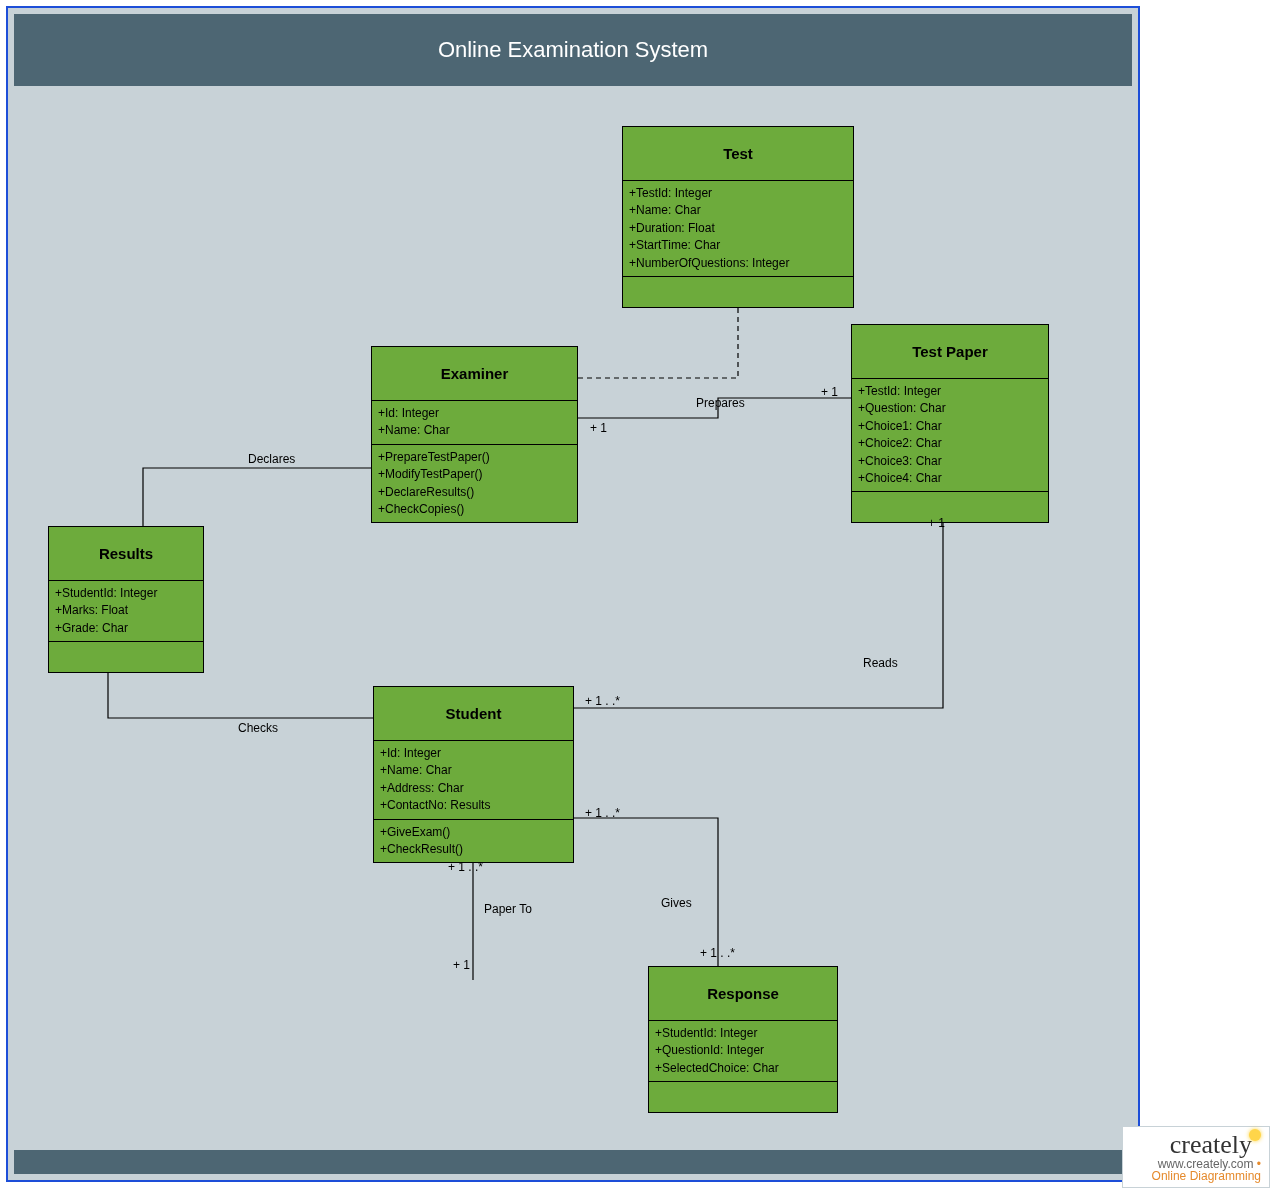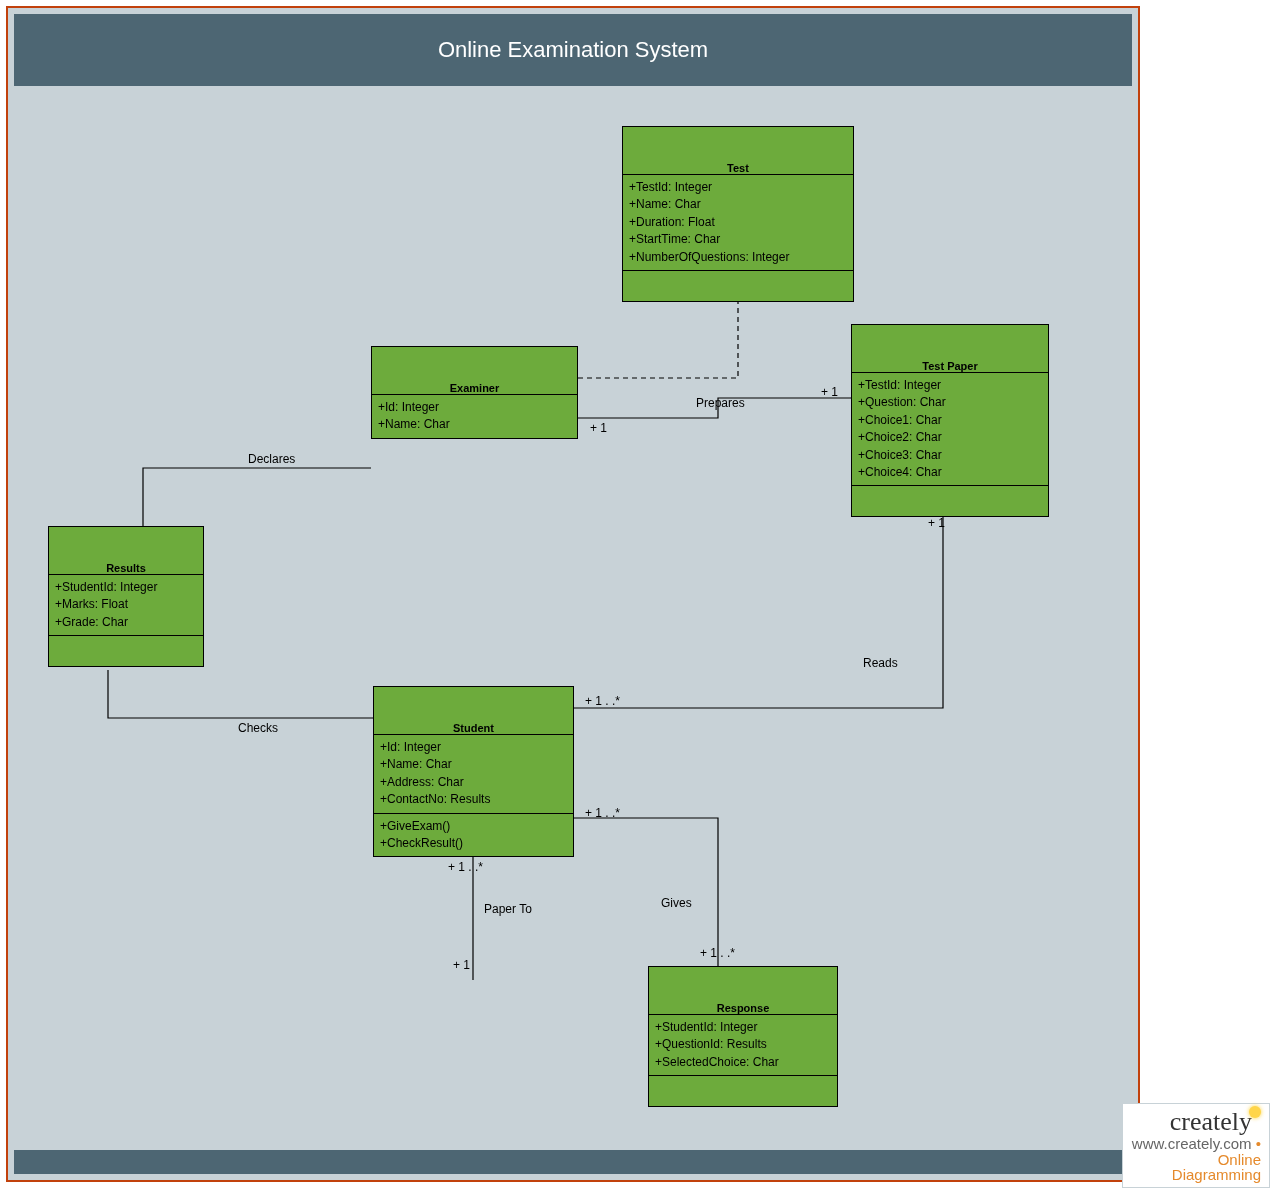--- a/index.html
+++ b/index.html
@@ -7,21 +7,21 @@
     font-family: Arial, Helvetica, sans-serif;
     background: #fff;
     width: 1280px;
     height: 1192px;
     position: relative;
   }
   .frame {
     position: absolute;
     top: 6px; left: 6px;
     width: 1134px; height: 1176px;
-    border: 2px solid #c2410c;
+    border: 2px solid #1d4ed8;
     background: #c8d2d7;
   }
   .title-bar {
     position: absolute;
     top: 6px; left: 6px; right: 6px;
     height: 72px;
     background: #4d6673;
     color: #fff;
     font-size: 22px;
     text-align: center;
@@ -38,23 +38,22 @@
     position: absolute;
     border: 1px solid #000;
     background: #6dab3c;
     font-size: 12px;
     color: #000;
   }
   .cls .hdr {
     border-bottom: 1px solid #000;
     text-align: center;
     font-weight: bold;
-    padding: 0 4px;
-    font-size: 11px;
-    margin-top: 35px;
+    padding: 18px 4px;
+    font-size: 15px;
   }
   .cls .sect {
     border-bottom: 1px solid #000;
     padding: 4px 6px;
     line-height: 1.45;
     min-height: 14px;
   }
   .cls .sect:last-child { border-bottom: none; }
   .cls .empty { height: 30px; }
   
@@ -86,21 +85,21 @@
     border: 1px solid #c8d2d7;
     padding: 4px 8px 4px 8px;
     line-height: 1.05;
   }
   .logo-text {
     font-family: Georgia, serif;
     font-size: 26px;
     color: #333;
   }
   .logo-sub {
-    font-size: 15px;
+    font-size: 12px;
     color: #666;
   }
   .logo-sub .orange { color: #e58a2c; }
   .bulb {
     display: inline-block;
     width: 12px; height: 12px;
     background: #ffd54a;
     border-radius: 50%;
     margin-left: -3px;
     transform: translateY(-12px);
@@ -145,20 +144,26 @@
       </div>
       <div class="sect empty"></div>
     </div>
 
     <div class="cls" style="left:353px; top:250px; width:207px;">
       <div class="hdr">Examiner</div>
       <div class="sect">
         <div>+Id: Integer</div>
         <div>+Name: Char</div>
       </div>
+      <div class="sect">
+        <div>+PrepareTestPaper()</div>
+        <div>+ModifyTestPaper()</div>
+        <div>+DeclareResults()</div>
+        <div>+CheckCopies()</div>
+      </div>
     </div>
 
     <div class="cls" style="left:833px; top:228px; width:198px;">
       <div class="hdr">Test Paper</div>
       <div class="sect">
         <div>+TestId: Integer</div>
         <div>+Question: Char</div>
         <div>+Choice1: Char</div>
         <div>+Choice2: Char</div>
         <div>+Choice3: Char</div>
@@ -189,21 +194,21 @@
         <div>+GiveExam()</div>
         <div>+CheckResult()</div>
       </div>
     </div>
 
 
     <div class="cls" style="left:630px; top:870px; width:190px;">
       <div class="hdr">Response</div>
       <div class="sect">
         <div>+StudentId: Integer</div>
-        <div>+QuestionId: Results</div>
+        <div>+QuestionId: Integer</div>
         <div>+SelectedChoice: Char</div>
       </div>
       <div class="sect empty"></div>
     </div>
 
     <div class="lbl" style="left:678px; top:300px;">Prepares</div>
     <div class="lbl" style="left:230px; top:356px;">Declares</div>
     <div class="lbl" style="left:220px; top:625px;">Checks</div>
     <div class="lbl" style="left:845px; top:560px;">Reads</div>
     <div class="lbl" style="left:643px; top:800px;">Gives</div>

